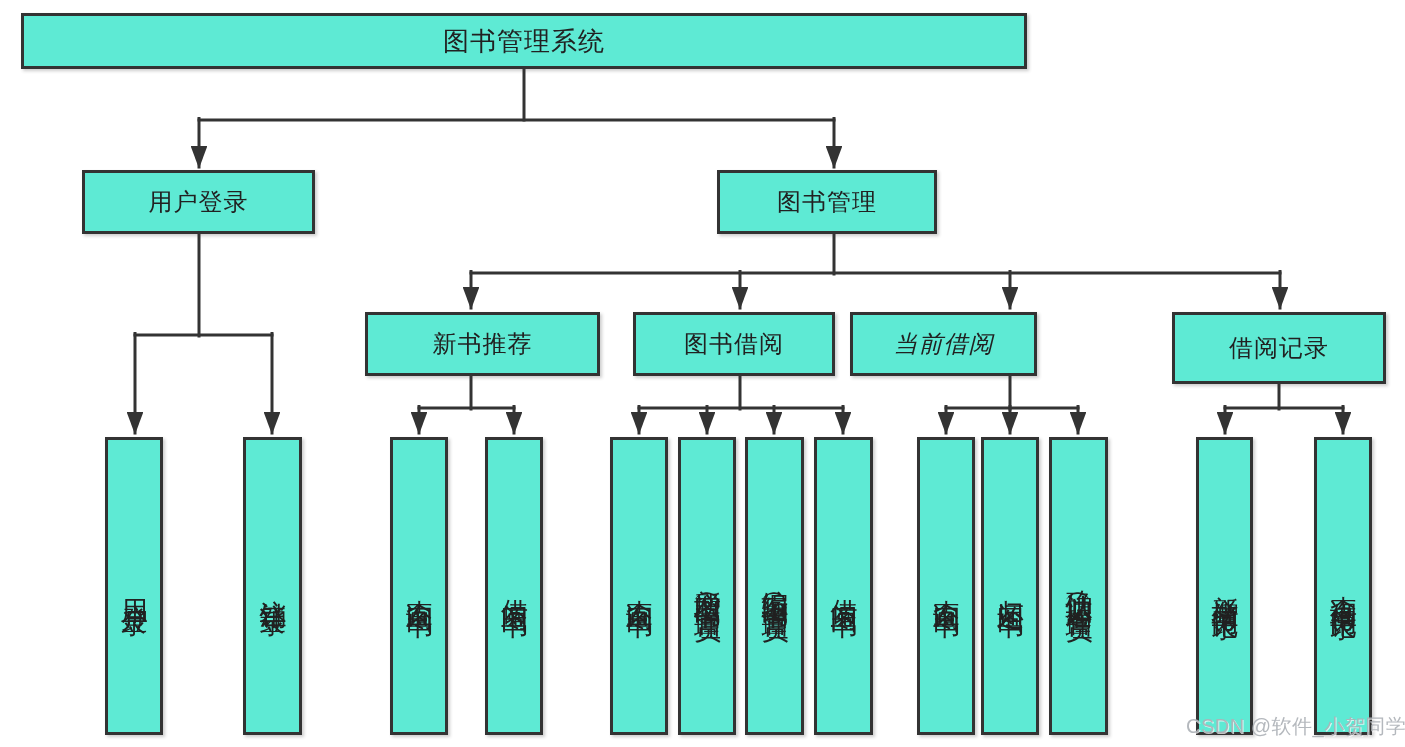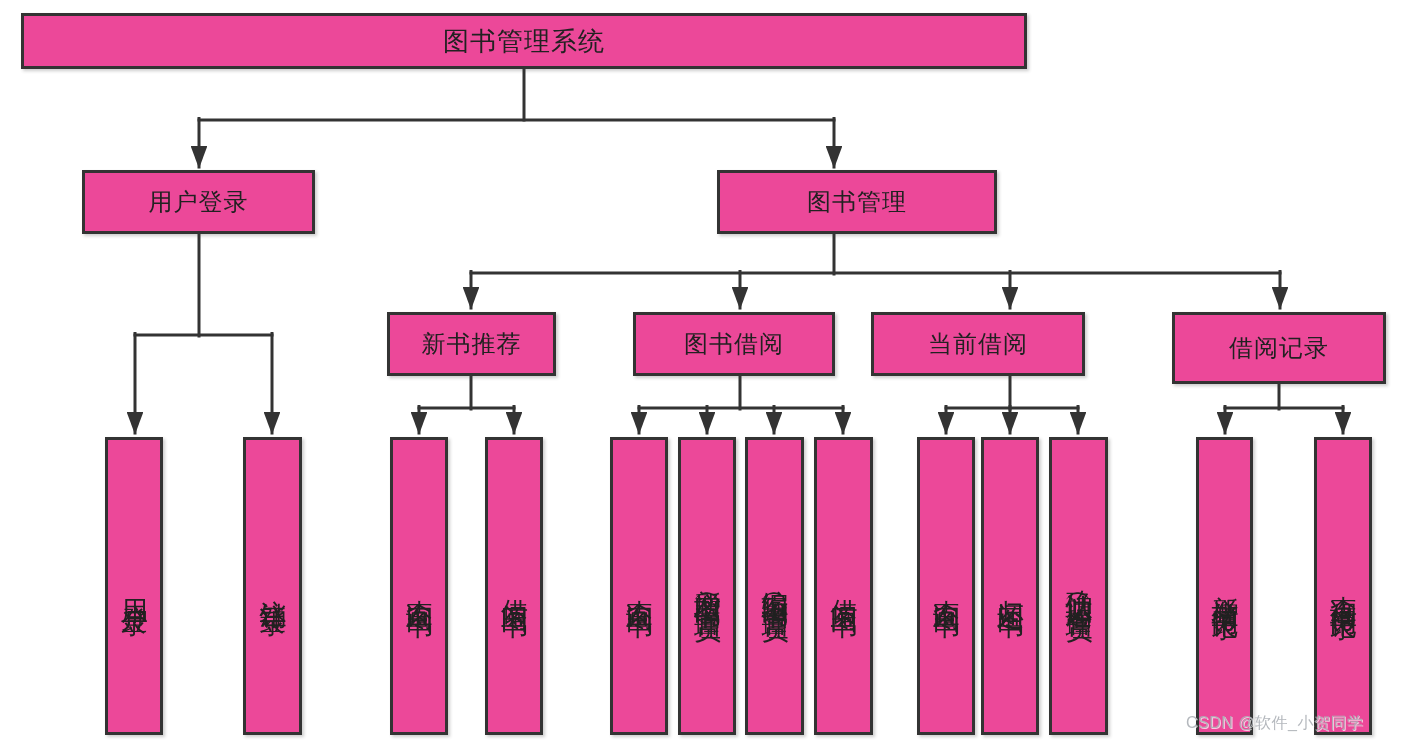--- a/index.html
+++ b/index.html
@@ -8,34 +8,34 @@
     width:1405px;height:747px;
     background:#ffffff;
     font-family:"Liberation Sans","DejaVu Sans",sans-serif;
     overflow:hidden;
   }
   #wires{position:absolute;left:0;top:0;width:1405px;height:747px;z-index:1;}
   .node{
     position:absolute;
     box-sizing:border-box;
     border:3px solid #333333;
-    background:#ec4899;
+    background:#5eead4;
     display:flex;align-items:center;justify-content:center;
     color:#212121;
     z-index:2;
     box-shadow:2px 2px 3px rgba(60,60,60,0.25);
   }
   .h .lbl{font-size:24px;letter-spacing:1px;white-space:nowrap;}
   .n-root{left:21px;top:13px;width:1006px;height:56px;}
   .n-root .lbl{font-size:26px;}
   .n-userlogin{left:82px;top:170px;width:233px;height:64px;}
-  .n-bookmgmt{left:717px;top:170px;width:280px;height:64px;}
-  .n-newrec{left:387px;top:312px;width:169px;height:64px;}
+  .n-bookmgmt{left:717px;top:170px;width:220px;height:64px;}
+  .n-newrec{left:365px;top:312px;width:235px;height:64px;}
   .n-borrow{left:633px;top:312px;width:202px;height:64px;}
-  .n-current{left:871px;top:312px;width:214px;height:64px;}
+  .n-current{left:850px;top:312px;width:187px;height:64px;font-style:italic;}
   .n-records{left:1172px;top:312px;width:214px;height:72px;}
   .leaf{top:437px;height:298px;}
   .leaf .lbl{
     writing-mode:vertical-rl;
     text-orientation:mixed;
     font-size:27px;
     letter-spacing:4px;
     line-height:1;
     white-space:nowrap;
   }
@@ -49,21 +49,21 @@
   .lf8{left:814px;width:59px;}
   .lf9{left:917px;width:58px;}
   .lf10{left:981px;width:58px;}
   .lf11{left:1049px;width:59px;}
   .lf12{left:1196px;width:57px;}
   .lf13{left:1314px;width:58px;}
   .watermark{
     position:absolute;
     left:1186px;top:713px;
     z-index:5;
-    font-size:16px;
+    font-size:20px;
     color:rgba(174,178,183,0.92);
     text-shadow:1px 1px 0 rgba(255,255,255,0.7);
     white-space:nowrap;
     letter-spacing:0.5px;
   }
 </style>
 </head>
 <body>
 
 <div id="canvas">

